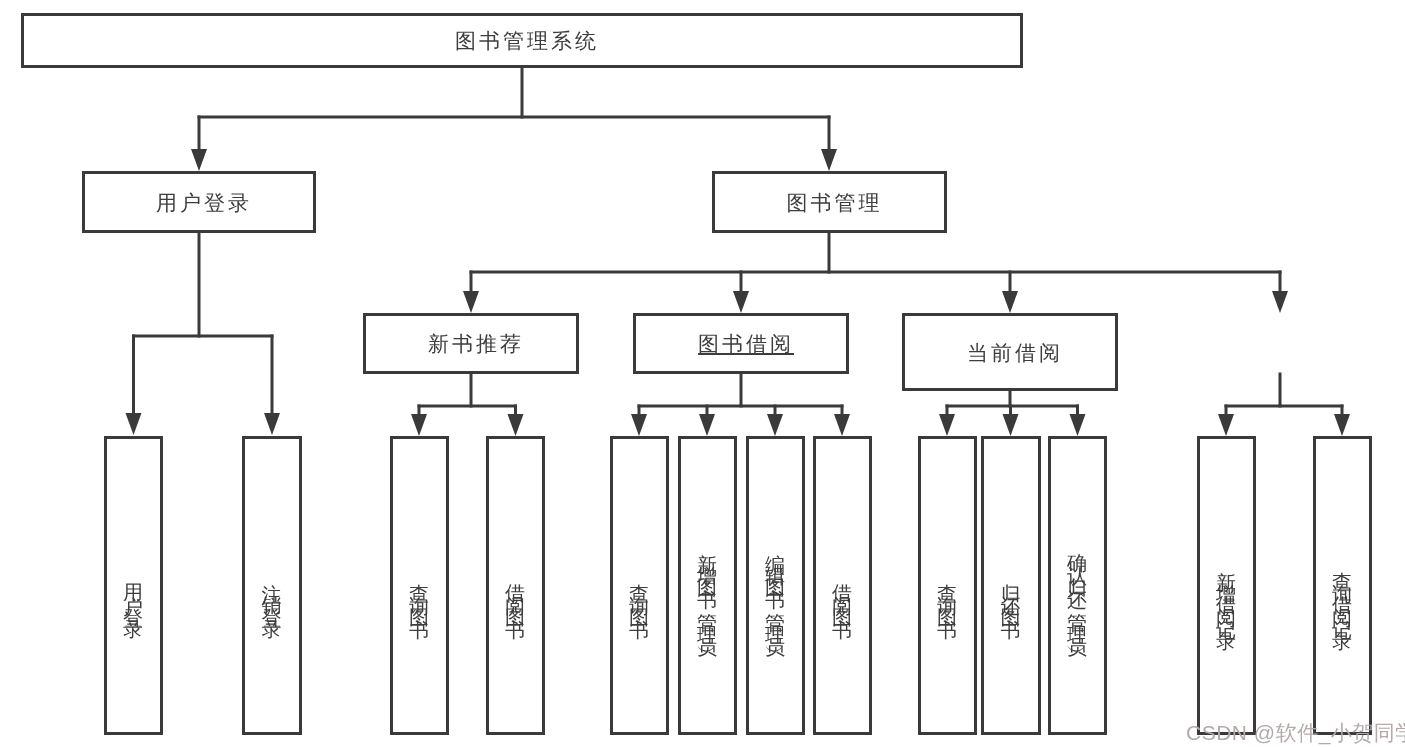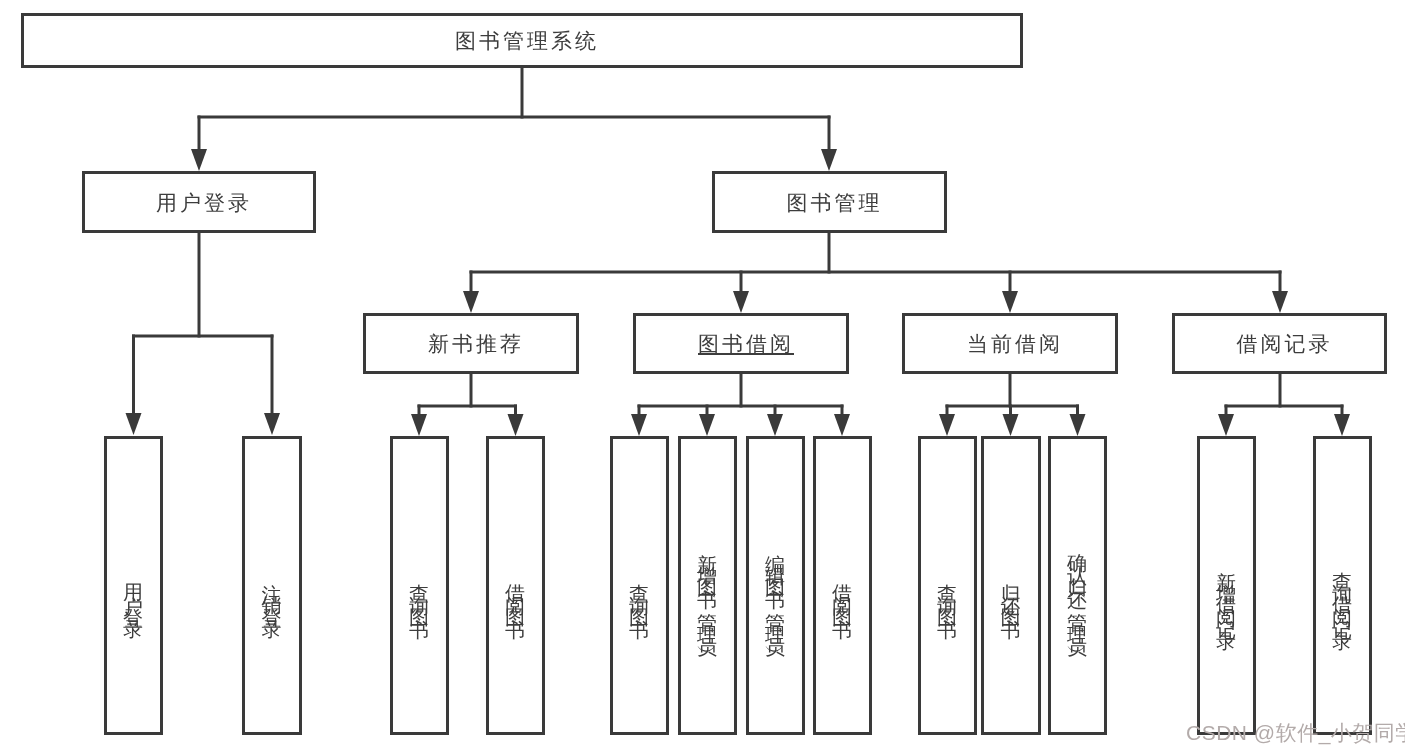--- a/index.html
+++ b/index.html
@@ -125,22 +125,21 @@
     </g>
   </svg>
 
   <div class="box h" style="left:21px; top:13px; width:1002px; height:55px;">图书管理系统</div>
 
   <div class="box h" style="left:82px; top:171px; width:234px; height:62px;">用户登录</div>
   <div class="box h" style="left:363px; top:313px; width:216px; height:61px;">新书推荐</div>
 
   <div class="box h" style="left:712px; top:171px; width:235px; height:62px;">图书管理</div>
   <div class="box h" style="left:633px; top:313px; width:216px; height:61px;text-decoration:underline;">图书借阅</div>
-  <div class="box h" style="left:902px; top:313px; width:216px; height:61px;">当前借阅</div>
-  <div class="box h" style="left:1172px; top:313px; width:215px; height:61px;">借阅记录</div>
+  <div class="box h" style="left:902px; top:313px; width:216px; height:78px;">当前借阅</div>
 
   <div class="box v" style="left:104px; top:436px; width:59px; height:299px;">用户登录</div>
   <div class="box v" style="left:242px; top:436px; width:60px; height:299px;">注销登录</div>
 
   <div class="box v" style="left:390px; top:436px; width:59px; height:299px;">查询图书</div>
   <div class="box v" style="left:486px; top:436px; width:59px; height:299px;">借阅图书</div>
 
   <div class="box v" style="left:610px; top:436px; width:59px; height:299px;">查询图书</div>
   <div class="box v" style="left:678px; top:436px; width:59px; height:299px;">新增图书（管理员）</div>
   <div class="box v" style="left:746px; top:436px; width:59px; height:299px;">编辑图书（管理员）</div>

